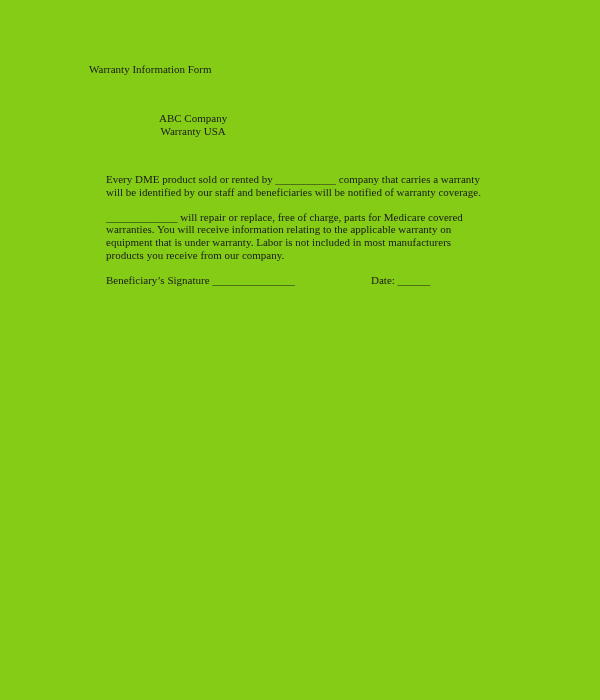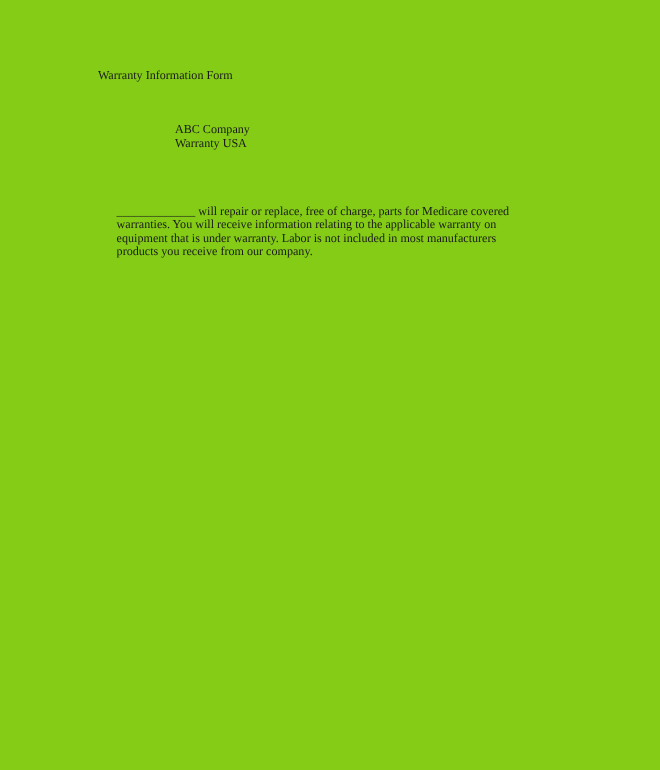--- a/index.html
+++ b/index.html
@@ -29,21 +29,21 @@
       left: 89px;
       top: 63px;
       white-space: nowrap;
     }
     .company-block {
       position: absolute;
       left: 159px;
       top: 112px;
       white-space: nowrap;
     }
-    .company-block div { white-space: nowrap; }
+    .company-block div { white-space: nowrap; text-align: center; }
     .body-text {
       position: absolute;
       left: 106px;
       top: 173px;
       width: 420px;
     }
     .para {
       margin: 0 0 12.6px 0;
       white-space: nowrap;
     }
@@ -64,26 +64,32 @@
   <div class="doc-title">Warranty Information Form</div>
 
   <div class="company-block">
     <div>ABC Company</div>
     <div>Warranty USA</div>
   </div>
 
   <div class="body-text">
 
     <p class="para">
+      <span class="line">Every DME product sold or rented by ___________ company that carries a warranty</span>
+      <span class="line">will be identified by our staff and beneficiaries will be notified of warranty coverage.</span>
     </p>
 
 
     <p class="para">
       <span class="line">_____________ will repair or replace, free of charge, parts for Medicare covered</span>
       <span class="line">warranties. You will receive information relating to the applicable warranty on</span>
       <span class="line">equipment that is under warranty. Labor is not included in most manufacturers</span>
       <span class="line">products you receive from our company.</span>
     </p>
 
 
+    <div class="sig-row">
+      <span class="sig-label">Beneficiary’s Signature _______________</span>
+      <span class="date-label">Date: ______</span>
+    </div>
 
   </div>
 </div>
 
 </body></html>

